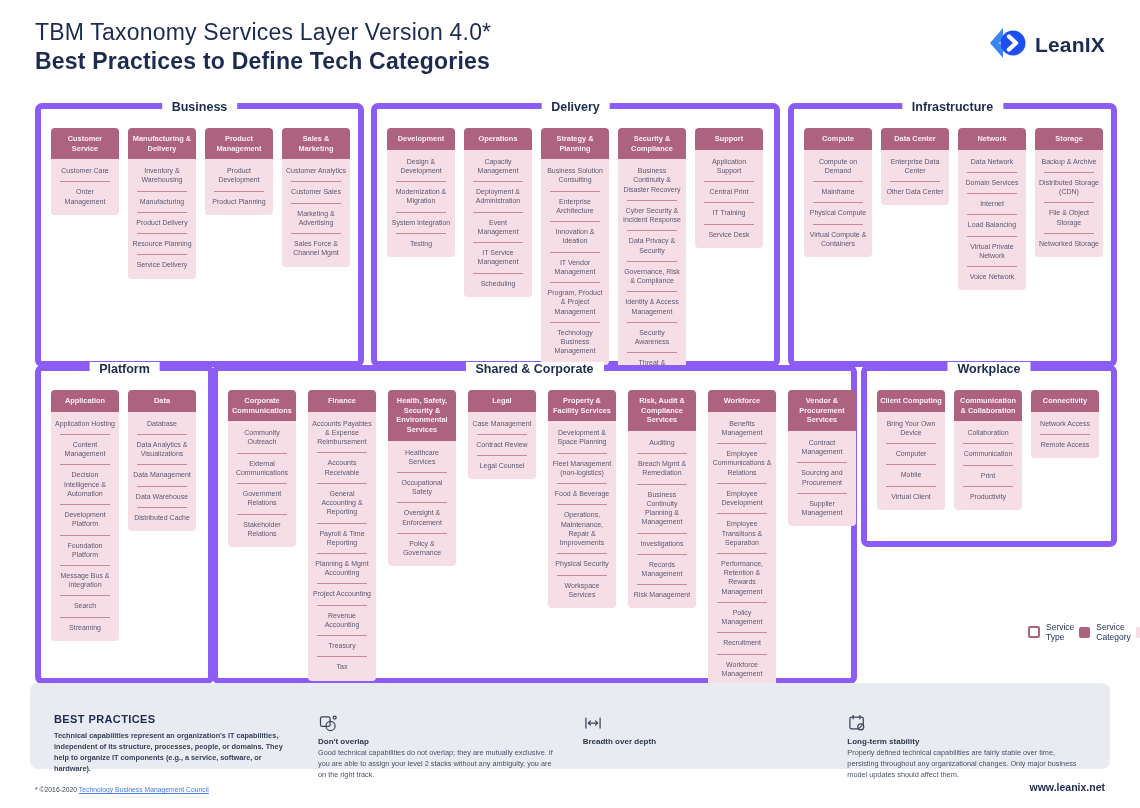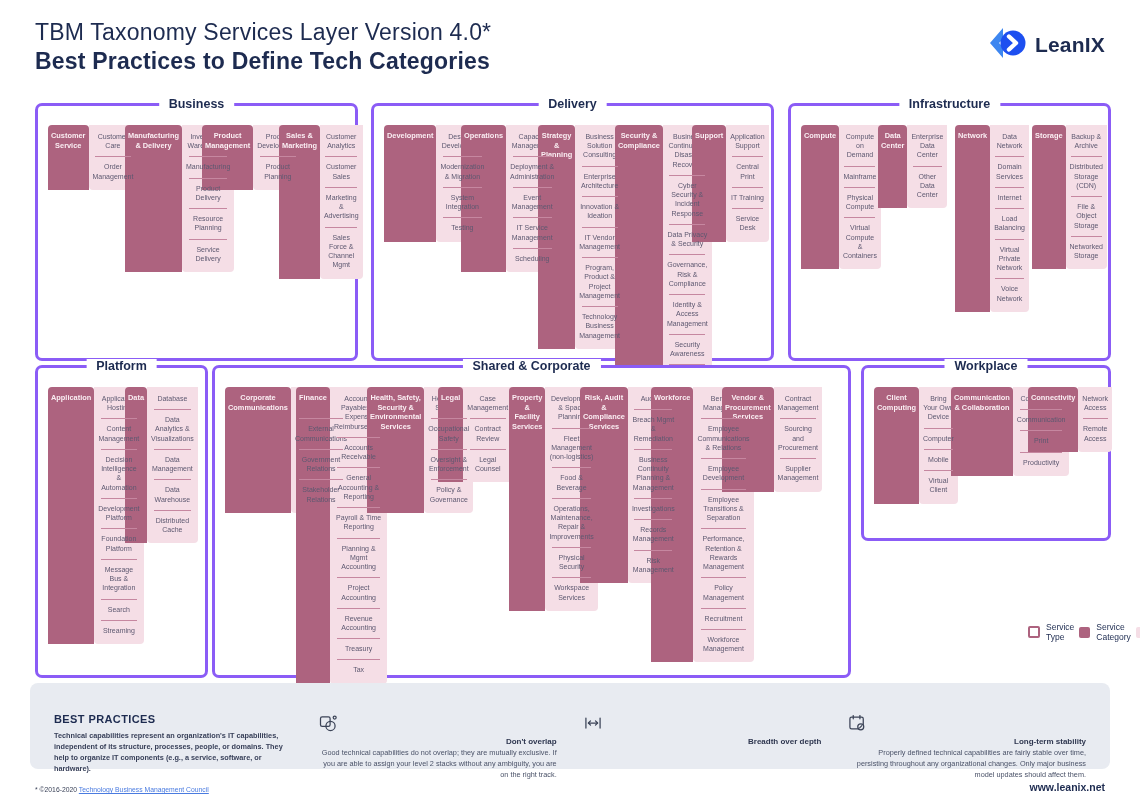--- a/index.html
+++ b/index.html
@@ -7,60 +7,60 @@
           font-family:"Liberation Sans",sans-serif;overflow:hidden;}
 
   
   .page-header{position:absolute;left:35px;top:18px;color:#1d2b50;}
   .title-line1{font-size:23px;font-weight:400;letter-spacing:.2px;line-height:1.25;}
   .title-line2{font-size:23px;font-weight:700;letter-spacing:.2px;line-height:1.25;}
   .logo{position:absolute;right:35px;top:28px;display:flex;align-items:center;gap:9px;}
   .logo-text{font-size:21px;font-weight:700;color:#1d2b50;letter-spacing:.2px;}
 
   
-  .tax-section{position:absolute;border:3px solid #8b5cf6;border-radius:7px;background:#fff;}
+  .tax-section{position:absolute;border:6px solid #8b5cf6;border-radius:7px;background:#fff;}
   .sec-title{position:absolute;top:-9px;left:50%;transform:translateX(-50%);
              background:#fff;padding:0 10px;font-size:12.5px;font-weight:700;
              color:#1d2b50;white-space:nowrap;}
   .cols{display:flex;gap:9px;padding:19px 10px 10px 10px;align-items:flex-start;}
-  .svc-col{width:68px;flex:0 0 68px;display:flex;flex-direction:row;}
+  .svc-col{width:68px;flex:0 0 68px;display:flex;flex-direction:column;}
   .svc-cat{background:#ad637f;color:#fbeef3;font-size:7.4px;font-weight:700;
            text-align:center;padding:6px 3px;border-radius:4px 4px 0 0;line-height:1.3;}
   .svc-list{background:#f5dee6;border-radius:0 0 4px 4px;padding:1px 0 3px 0;}
   .svc-item{font-size:7px;color:#5d5870;text-align:center;line-height:1.32;
             padding:6px 4px;}
   .svc-item + .svc-item{position:relative;}
   .svc-item + .svc-item::before{content:"";position:absolute;top:0;left:13%;width:74%;
             border-top:1px solid #c687a0;}
 
   .sec-business{left:35px;top:103px;width:317px;height:252px;}
   .sec-delivery{left:371px;top:103px;width:397px;height:252px;}
   .sec-infrastructure{left:788px;top:103px;width:317px;height:252px;}
   .sec-platform{left:35px;top:365px;width:167px;height:307px;}
   .sec-shared{left:212px;top:365px;width:633px;height:307px;}
-  .sec-shared .cols{gap:3px;}
+  .sec-shared .cols{gap:12px;}
   .sec-workplace{left:861px;top:365px;width:244px;height:170px;}
 
   
   .legend{position:absolute;left:1028px;top:622px;display:flex;gap:5px;}
   .legend-row{display:flex;align-items:center;gap:6px;}
   .swatch{width:11px;height:11px;border-radius:2px;flex:0 0 11px;}
   .swatch-type{background:#fff;border:2px solid #ad637f;width:8px;height:8px;flex-basis:8px;}
   .swatch-category{background:#ad637f;}
   .swatch-name{background:#f5dee6;}
   .legend-label{font-size:8.5px;color:#1d2b50;font-weight:500;}
 
   
   .best-practices{position:absolute;left:30px;top:683px;width:1080px;height:86px;
                   background:#e8ebf1;border-radius:8px;display:flex;gap:26px;
                   padding:30px 24px;box-sizing:border-box;}
   .bp-intro{flex:0 0 238px;}
   .bp-heading{font-size:11px;font-weight:700;color:#1d2b50;letter-spacing:.4px;margin-bottom:6px;}
   .bp-intro-text{font-size:7.3px;font-weight:700;color:#39415a;line-height:1.5;}
-  .tips{display:flex;gap:26px;flex:1;text-align:right;}
+  .tips{display:flex;gap:26px;flex:1;}
   .tip{flex:1;}
   .tip-icon{width:20px;height:20px;margin-bottom:4px;}
   .tip-icon svg{width:20px;height:20px;display:block;}
   .tip-title{font-size:8px;font-weight:700;color:#2f3750;margin-bottom:2px;}
   .tip-text{font-size:7.3px;color:#4a5268;line-height:1.5;}
 
   
   .footnote{position:absolute;left:35px;top:786px;font-size:6.8px;color:#3a4258;}
   .footnote a{color:#4a7be0;text-decoration:underline;cursor:pointer;}
   .site{position:absolute;right:35px;top:781px;font-size:10.5px;font-weight:700;color:#1d2b50;}

